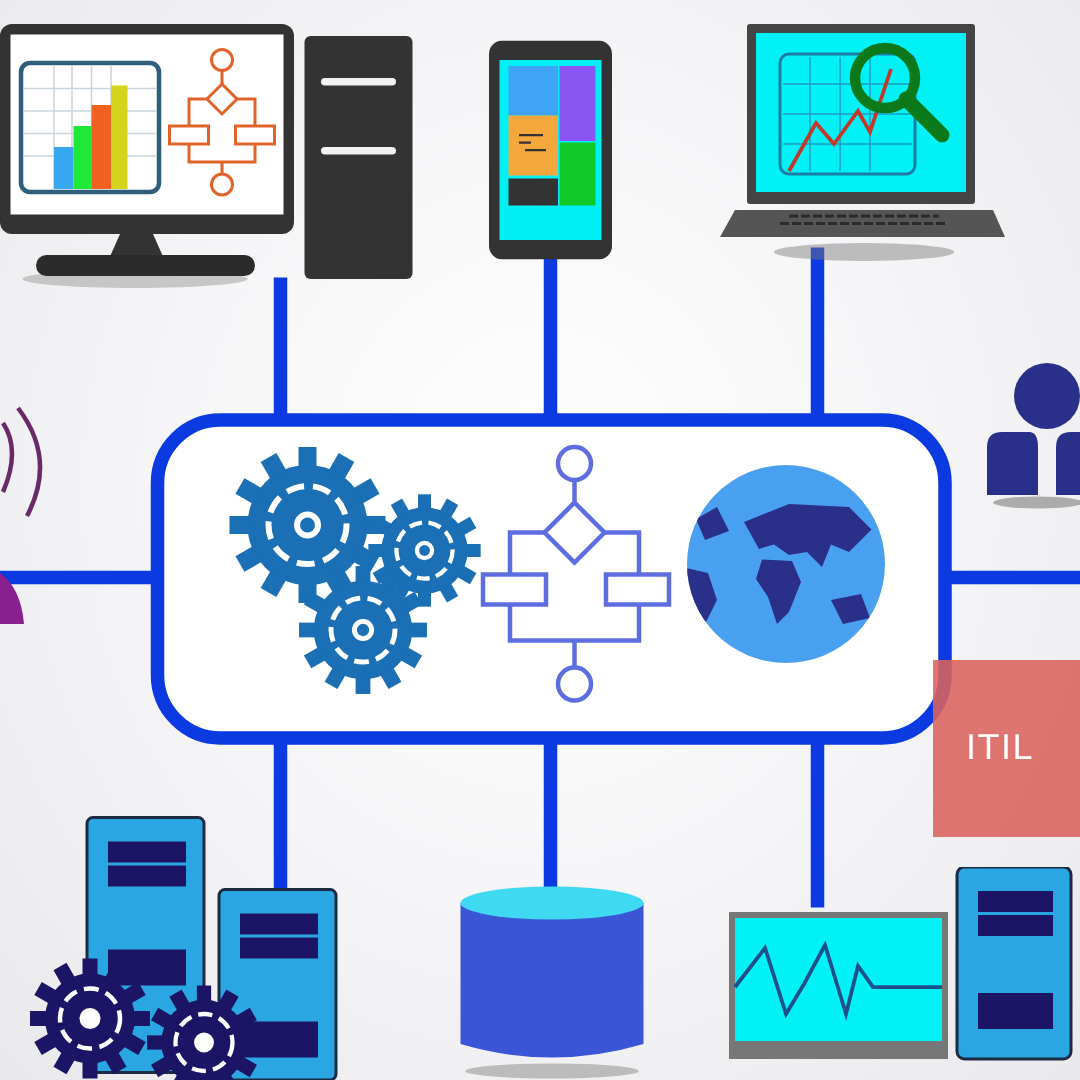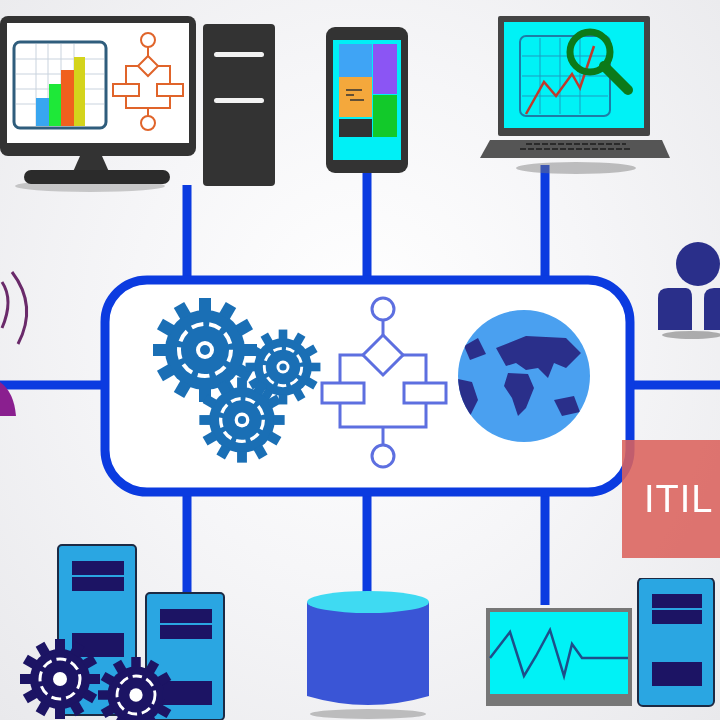--- a/index.html
+++ b/index.html
@@ -1,19 +1,19 @@
 <!DOCTYPE html>
 <html><head>
 <meta charset="utf-8">
 <style>
   html, body { margin:0; padding:0; }
   body { width:720px; height:720px; overflow:hidden; background:#f1f1f3; position:relative; font-family:"Liberation Sans", sans-serif; }
   .bg { position:absolute; inset:0; background: radial-gradient(ellipse at 50% 45%, #ffffff 0%, #f6f6f8 45%, #e9e9ec 100%); }
   .abs { position:absolute; }
-  .itil { position:absolute; left:622px; top:440px; width:98px; height:118px; background:rgba(219,98,92,0.88); color:#fff; font-size:38px; letter-spacing:1px; display:flex; align-items:center; padding-left:22px; box-sizing:border-box; }
+  .itil { position:absolute; left:622px; top:440px; width:98px; height:118px; background:rgba(219,98,92,0.88); color:#fff; font-size:24px; letter-spacing:1px; display:flex; align-items:center; padding-left:22px; box-sizing:border-box; }
   svg { display:block; }
 </style>
 </head>
 <body>
 
 <div class="bg"></div>
 
 <svg class="abs" style="left:0;top:0" width="720" height="720">
   <g stroke="#0b3be0" stroke-width="9" fill="none">
     <line x1="187" y1="185" x2="187" y2="280"></line>

